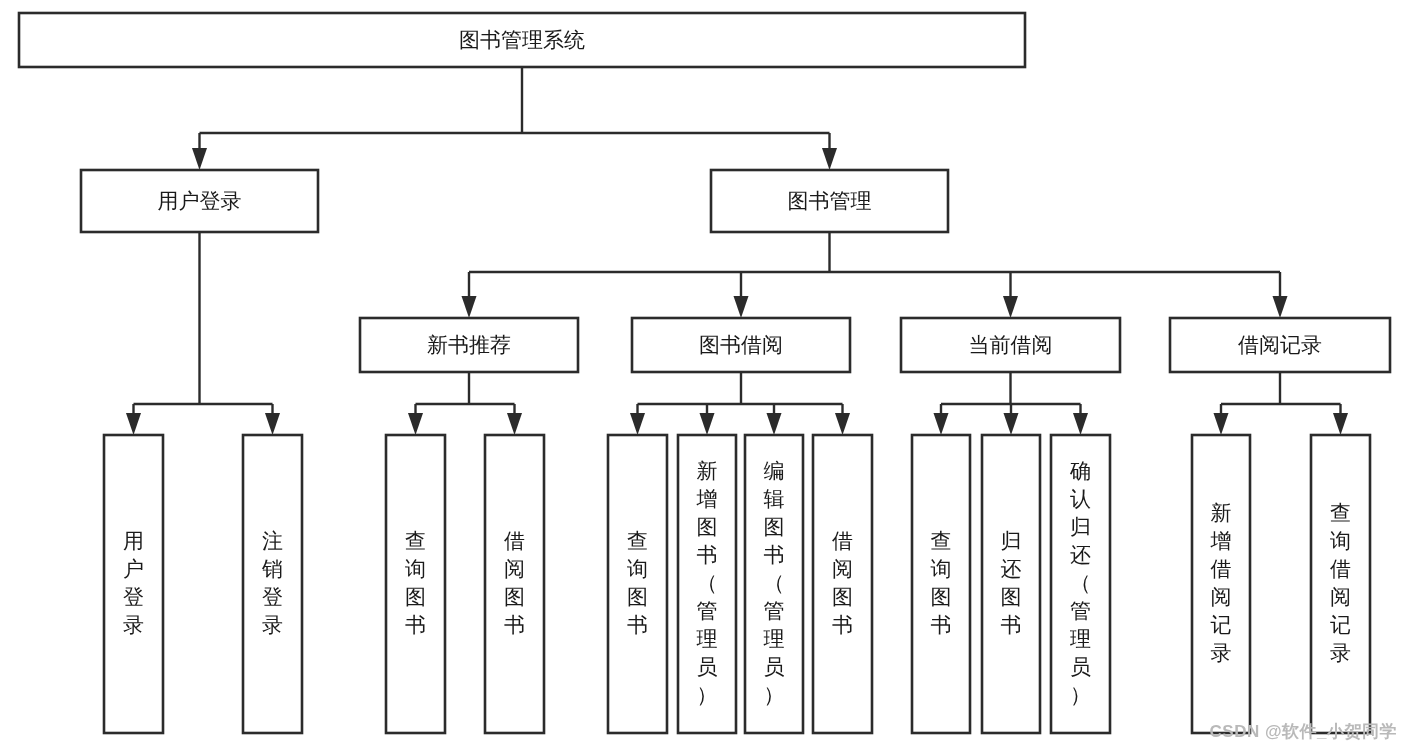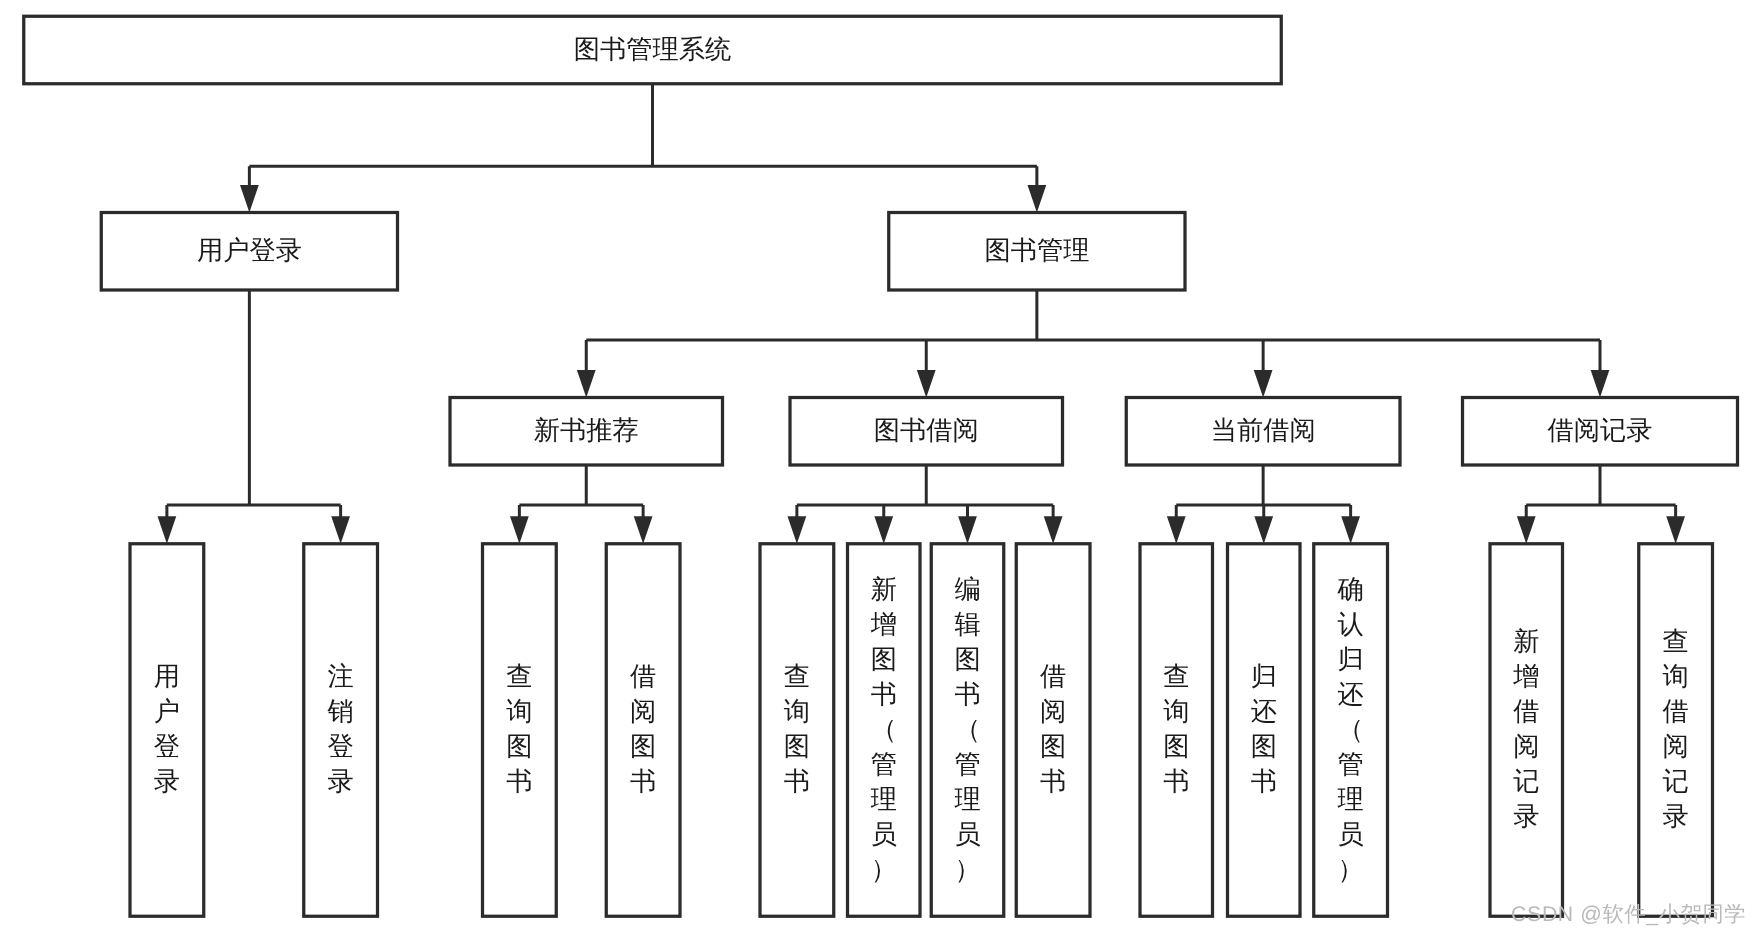--- a/index.html
+++ b/index.html
@@ -44,20 +44,21 @@
   }
   .watermark{
     position:absolute;
     right:8px;bottom:4px;
     color:#b9b9b9;
     font-size:17px;
     letter-spacing:0.5px;
     font-family:"Liberation Sans","DejaVu Sans",sans-serif;
     white-space:nowrap;
     pointer-events:none;
+    font-weight:bold;
   }
 </style>
 </head>
 <body>
 
 <div id="diagram-root">
   <svg id="flow" viewBox="0 0 1405 747">
     <g id="edge-layer">
         <g>
           <line x1="522" y1="67" x2="522" y2="133" class="connector"></line>

